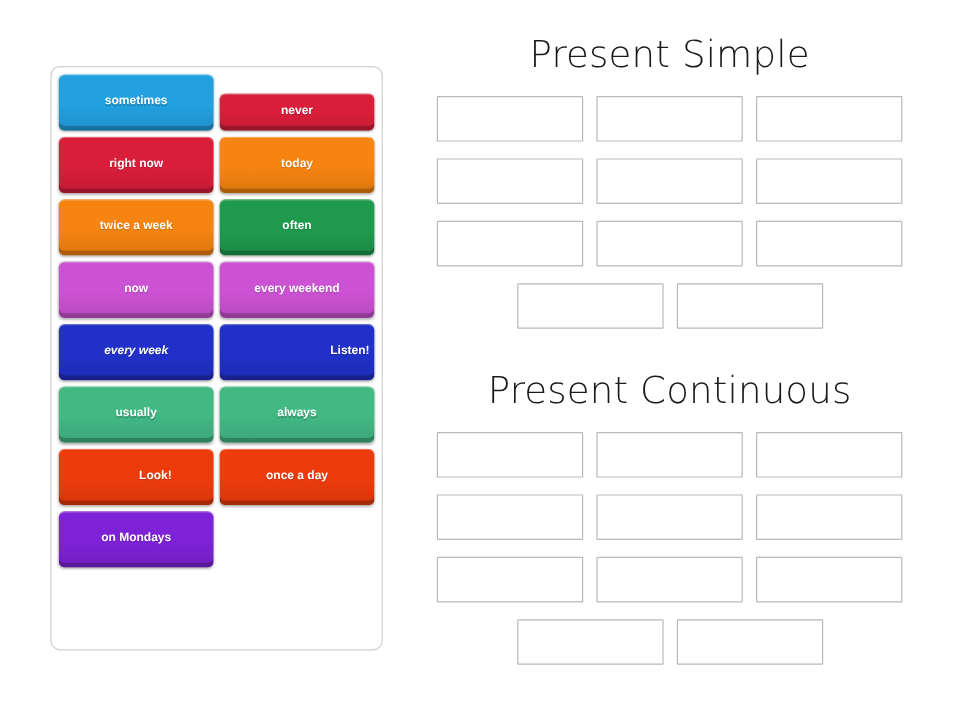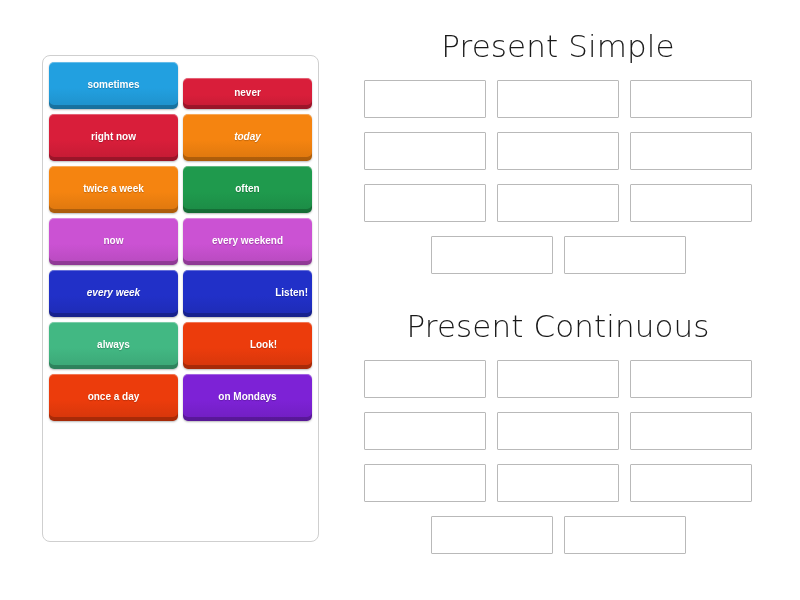--- a/index.html
+++ b/index.html
@@ -119,40 +119,43 @@
     <div id="tile-grid">
         <div class="tile" style="background: linear-gradient(rgb(34, 160, 224) 0%, rgb(34, 160, 224) 55%, rgba(0, 0, 0, 0.1) 100%), rgb(34, 160, 224);">
           <span class="tile-label">sometimes</span>
         </div>
         <div class="tile" style="background: linear-gradient(rgb(217, 30, 58) 0%, rgb(217, 30, 58) 55%, rgba(0, 0, 0, 0.1) 100%), rgb(217, 30, 58); margin-top: 16px;">
           <span class="tile-label">never</span>
         </div>
         <div class="tile" style="background: linear-gradient(rgb(217, 30, 58) 0%, rgb(217, 30, 58) 55%, rgba(0, 0, 0, 0.1) 100%), rgb(217, 30, 58);">
           <span class="tile-label">right now</span>
         </div>
-        <div class="tile" style="background: linear-gradient(rgb(245, 132, 16) 0%, rgb(245, 132, 16) 55%, rgba(0, 0, 0, 0.1) 100%), rgb(245, 132, 16); font-style: italic;">
+        <div class="tile" style="background: linear-gradient(rgb(245, 132, 16) 0%, rgb(245, 132, 16) 55%, rgba(0, 0, 0, 0.1) 100%), rgb(245, 132, 16);">
           <span class="tile-label">today</span>
         </div>
         <div class="tile" style="background: linear-gradient(rgb(245, 132, 16) 0%, rgb(245, 132, 16) 55%, rgba(0, 0, 0, 0.1) 100%), rgb(245, 132, 16);">
           <span class="tile-label">twice a week</span>
         </div>
         <div class="tile" style="background: linear-gradient(rgb(31, 154, 77) 0%, rgb(31, 154, 77) 55%, rgba(0, 0, 0, 0.1) 100%), rgb(31, 154, 77);">
           <span class="tile-label">often</span>
         </div>
         <div class="tile" style="background: linear-gradient(rgb(203, 82, 211) 0%, rgb(203, 82, 211) 55%, rgba(0, 0, 0, 0.1) 100%), rgb(203, 82, 211);">
           <span class="tile-label">now</span>
         </div>
         <div class="tile" style="background: linear-gradient(rgb(203, 82, 211) 0%, rgb(203, 82, 211) 55%, rgba(0, 0, 0, 0.1) 100%), rgb(203, 82, 211);">
           <span class="tile-label">every weekend</span>
         </div>
         <div class="tile" style="background: linear-gradient(rgb(33, 48, 200) 0%, rgb(33, 48, 200) 55%, rgba(0, 0, 0, 0.1) 100%), rgb(33, 48, 200); font-style: italic;">
           <span class="tile-label">every week</span>
         </div>
         <div class="tile" style="background: linear-gradient(rgb(33, 48, 200) 0%, rgb(33, 48, 200) 55%, rgba(0, 0, 0, 0.1) 100%), rgb(33, 48, 200); text-align: right;">
           <span class="tile-label">Listen!</span>
+        </div>
+        <div class="tile" style="background: linear-gradient(rgb(66, 184, 131) 0%, rgb(66, 184, 131) 55%, rgba(0, 0, 0, 0.1) 100%), rgb(66, 184, 131);">
+          <span class="tile-label">usually</span>
         </div>
         <div class="tile" style="background: linear-gradient(rgb(66, 184, 131) 0%, rgb(66, 184, 131) 55%, rgba(0, 0, 0, 0.1) 100%), rgb(66, 184, 131);">
           <span class="tile-label">always</span>
         </div>
         <div class="tile" style="background: linear-gradient(rgb(236, 60, 12) 0%, rgb(236, 60, 12) 55%, rgba(0, 0, 0, 0.1) 100%), rgb(236, 60, 12); padding-left: 36px;">
           <span class="tile-label">Look!</span>
         </div>
         <div class="tile" style="background: linear-gradient(rgb(236, 60, 12) 0%, rgb(236, 60, 12) 55%, rgba(0, 0, 0, 0.1) 100%), rgb(236, 60, 12);">
           <span class="tile-label">once a day</span>
         </div>

